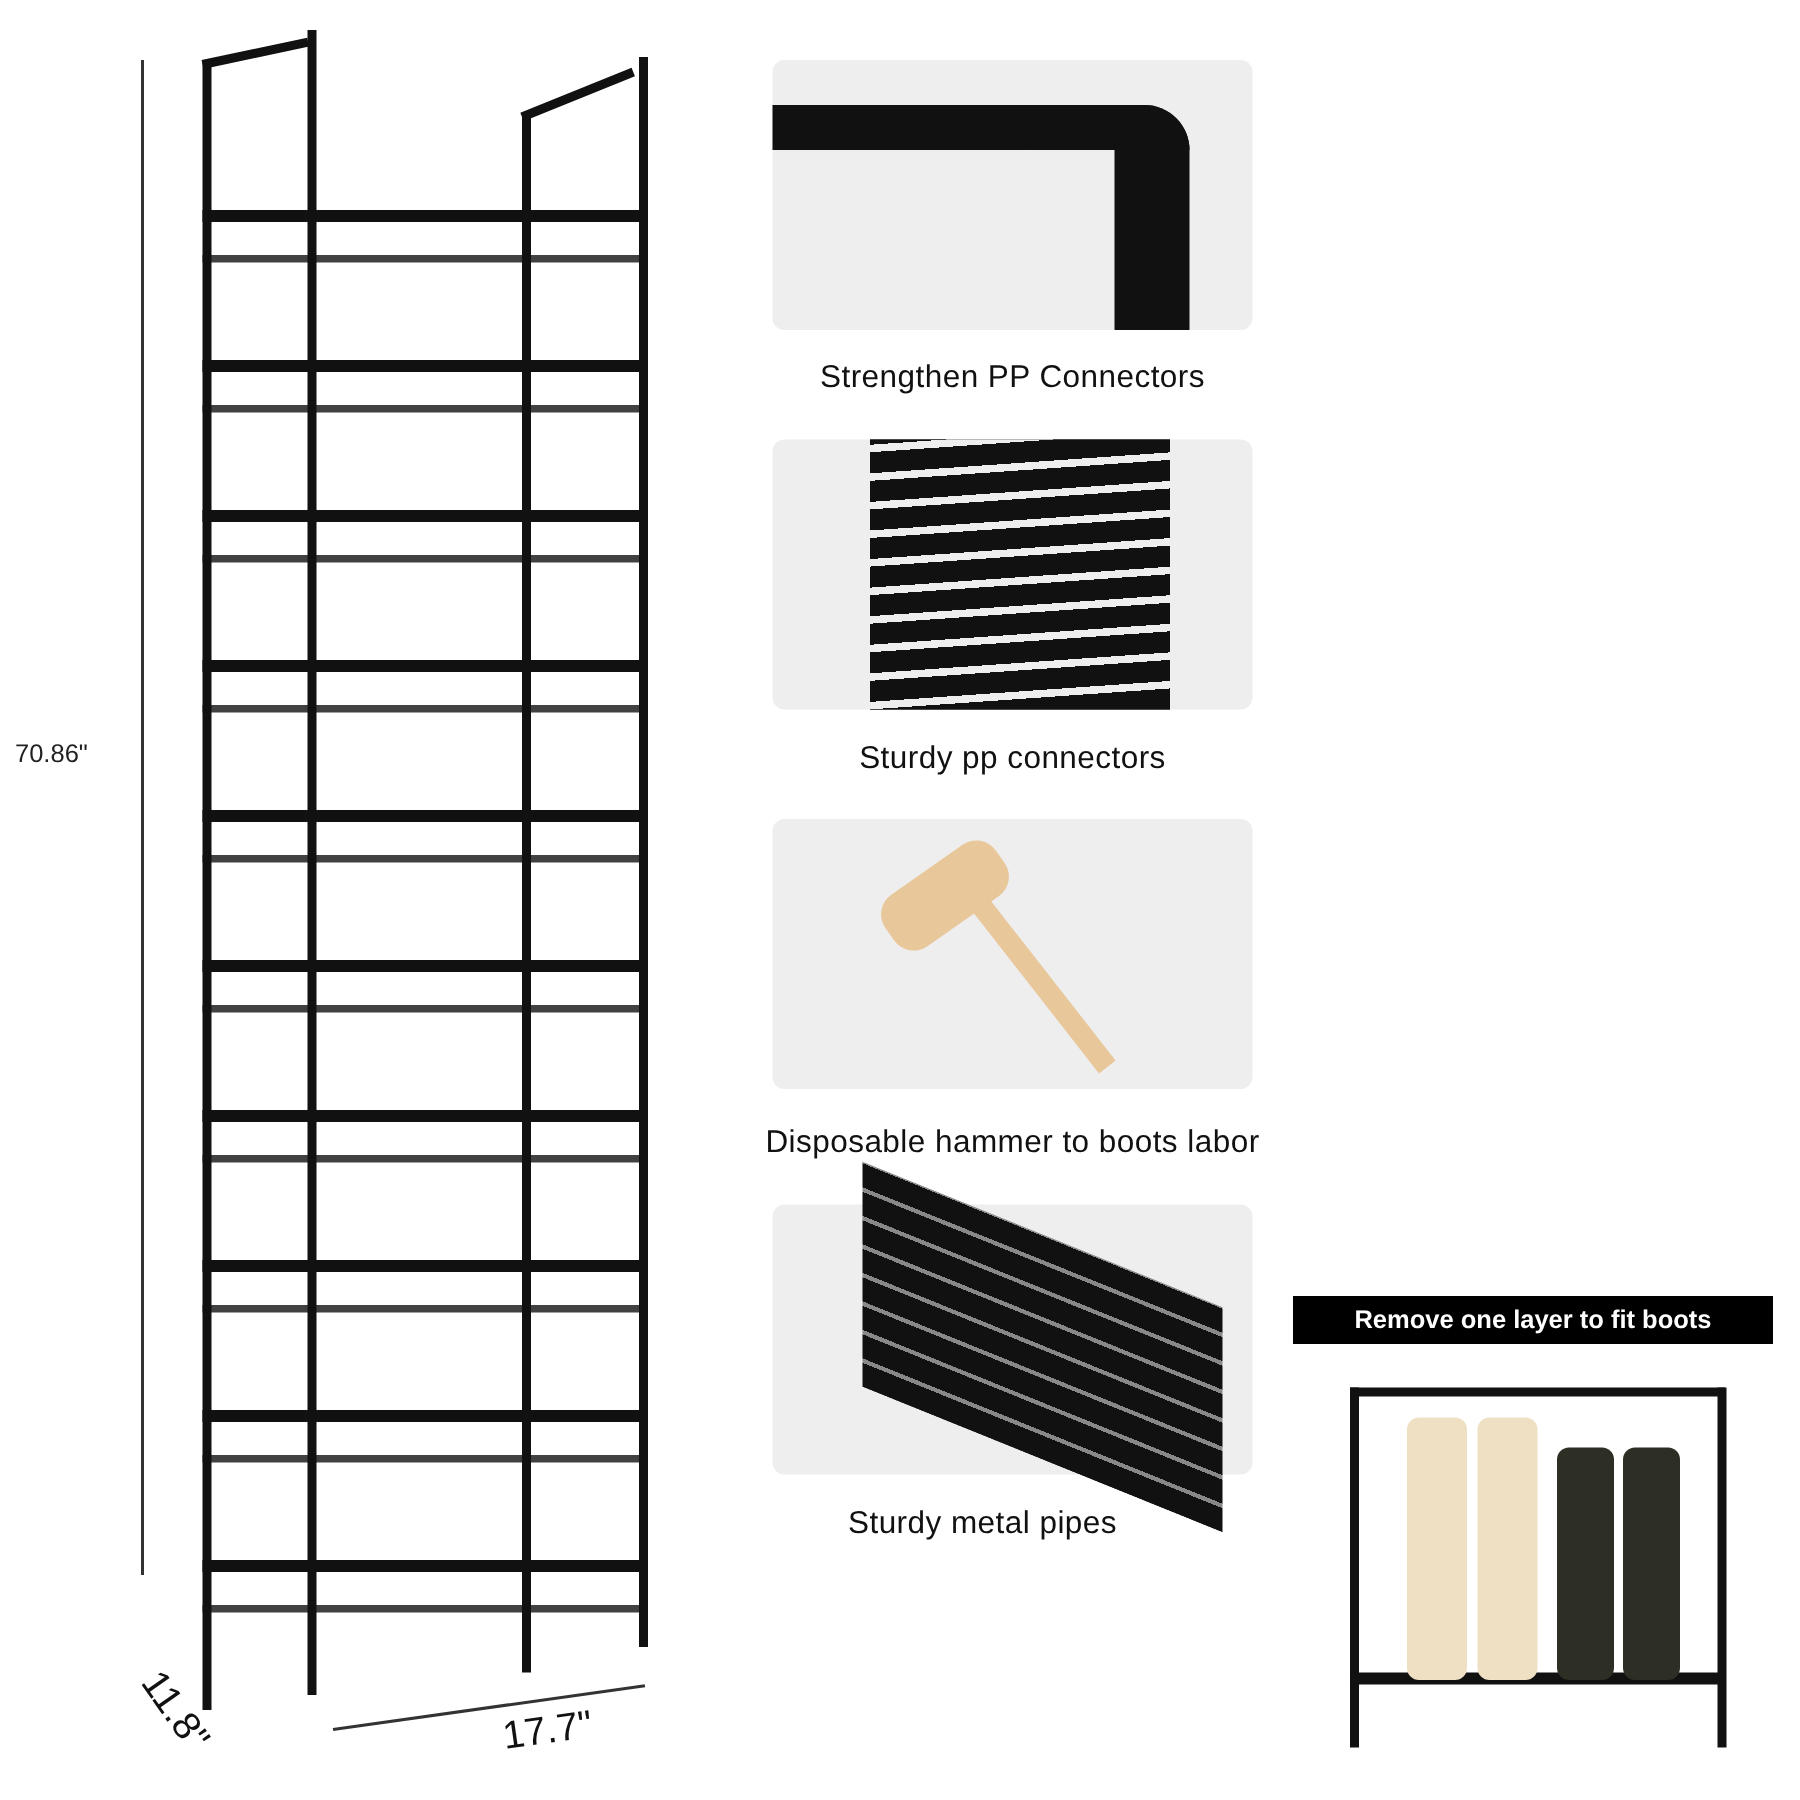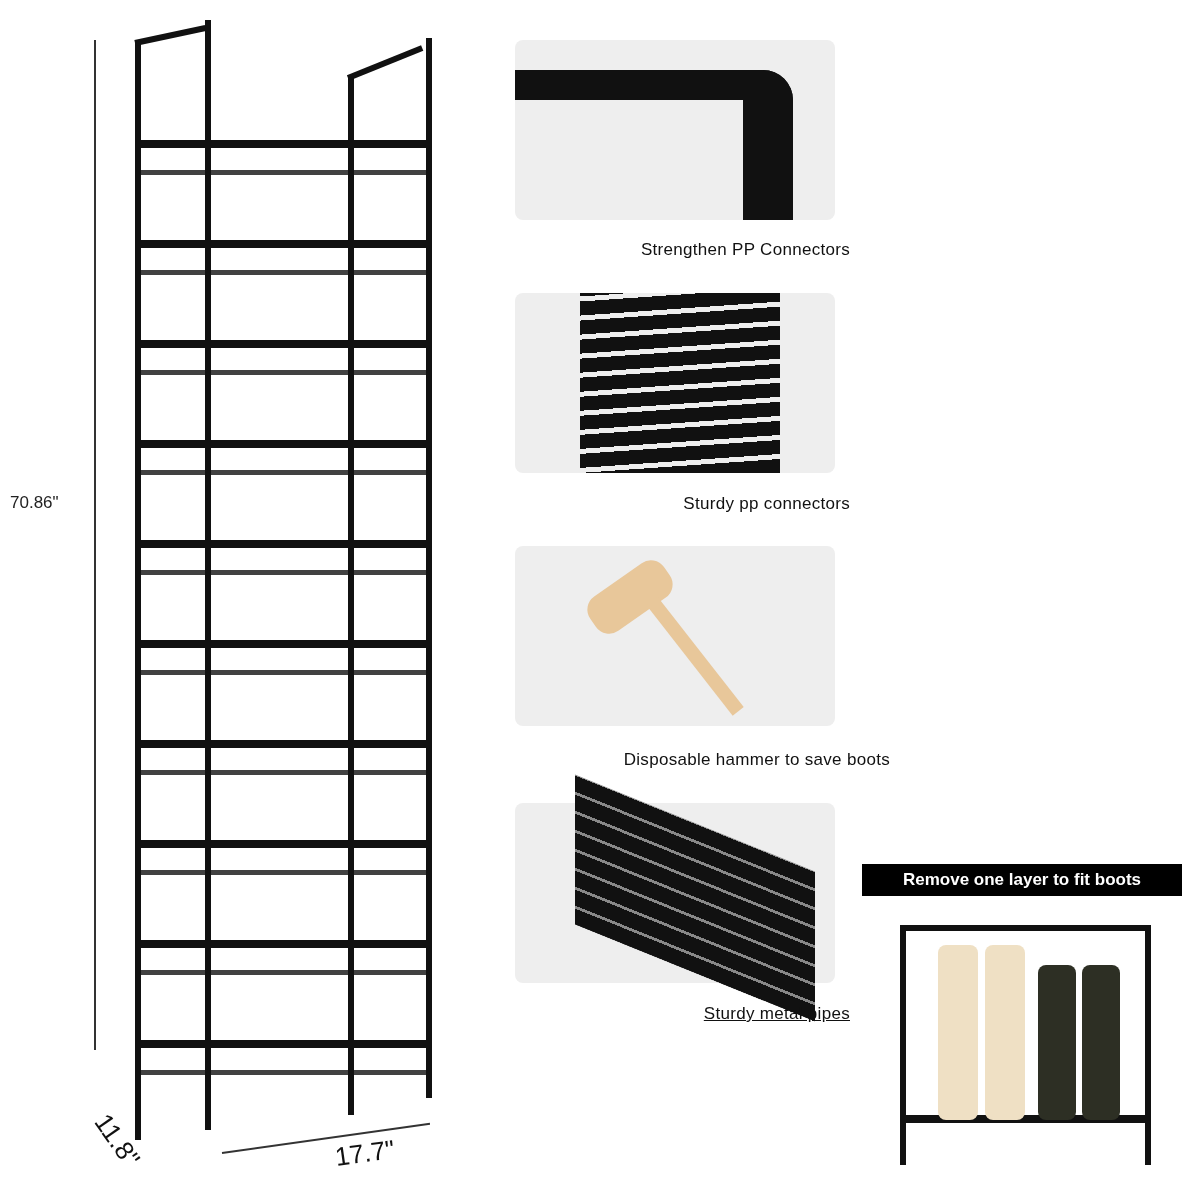--- a/index.html
+++ b/index.html
@@ -1,18 +1,18 @@
 <!DOCTYPE html>
 <html><head>
 <meta charset="utf-8">
 <style>
 body{margin:0;width:1200px;height:1200px;background:#fff;position:relative;overflow:hidden;font-family:"Liberation Sans",sans-serif;}
 .abs{position:absolute;}
 .panel{position:absolute;background:#eeeeee;border-radius:8px;}
-.cap{position:absolute;font-size:17px;color:#111;text-align:right;letter-spacing:0.3px;}
+.cap{position:absolute;font-size:21px;color:#111;text-align:center;letter-spacing:0.3px;}
 .pipe{position:absolute;background:#111;}
 </style>
 </head>
 <body>
 
 <div class="abs" style="left:94px;top:40px;width:2px;height:1010px;background:#333;"></div>
 <div class="abs" style="left:10px;top:493px;font-size:17px;color:#222;">70.86"</div>
 
 <div class="abs" style="left:130px;top:20px;width:310px;height:1120px;">
   <div class="pipe" style="left:5px;top:20px;width:6px;height:1100px;"></div>
@@ -58,26 +58,26 @@
 
 <div class="panel" style="left:515px;top:293px;width:320px;height:180px;">
   <div class="abs" style="left:65px;top:0;width:200px;height:180px;background:#111;background-image:repeating-linear-gradient(-4deg,#111 0 14px,#eee 14px 19px);"></div>
 </div>
 <div class="cap" style="left:500px;top:494px;width:350px;">Sturdy pp connectors</div>
 
 <div class="panel" style="left:515px;top:546px;width:320px;height:180px;">
   <div class="abs" style="left:70px;top:30px;width:90px;height:42px;background:#e8c79a;border-radius:16px;transform:rotate(-35deg);"></div>
   <div class="abs" style="left:130px;top:55px;width:14px;height:140px;background:#e8c79a;transform:rotate(-38deg);transform-origin:top;"></div>
 </div>
-<div class="cap" style="left:460px;top:750px;width:430px;">Disposable hammer to save boots</div>
+<div class="cap" style="left:460px;top:750px;width:430px;">Disposable hammer to boots labor</div>
 
 <div class="panel" style="left:515px;top:803px;width:320px;height:180px;">
   <div class="abs" style="left:60px;top:20px;width:240px;height:150px;background:repeating-linear-gradient(0deg,#111 0 16px,#888 16px 19px);transform:skewY(22deg);"></div>
 </div>
-<div class="cap" style="left:500px;top:1004px;width:350px;text-decoration:underline;">Sturdy metal pipes</div>
+<div class="cap" style="left:480px;top:1004px;width:350px;">Sturdy metal pipes</div>
 
 <div class="abs" style="left:862px;top:864px;width:320px;height:32px;background:#000;color:#fff;font-weight:bold;font-size:17px;line-height:32px;text-align:center;">Remove one layer to fit boots</div>
 <div class="abs" style="left:890px;top:915px;width:290px;height:260px;">
   <div class="pipe" style="left:10px;top:10px;width:6px;height:240px;"></div>
   <div class="pipe" style="left:255px;top:10px;width:6px;height:240px;"></div>
   <div class="pipe" style="left:10px;top:10px;width:250px;height:6px;"></div>
   <div class="pipe" style="left:10px;top:200px;width:250px;height:8px;"></div>
   <div class="abs" style="left:48px;top:30px;width:40px;height:175px;background:#efe0c4;border-radius:8px;"></div>
   <div class="abs" style="left:95px;top:30px;width:40px;height:175px;background:#efe0c4;border-radius:8px;"></div>
   <div class="abs" style="left:148px;top:50px;width:38px;height:155px;background:#2d2f24;border-radius:8px;"></div>

